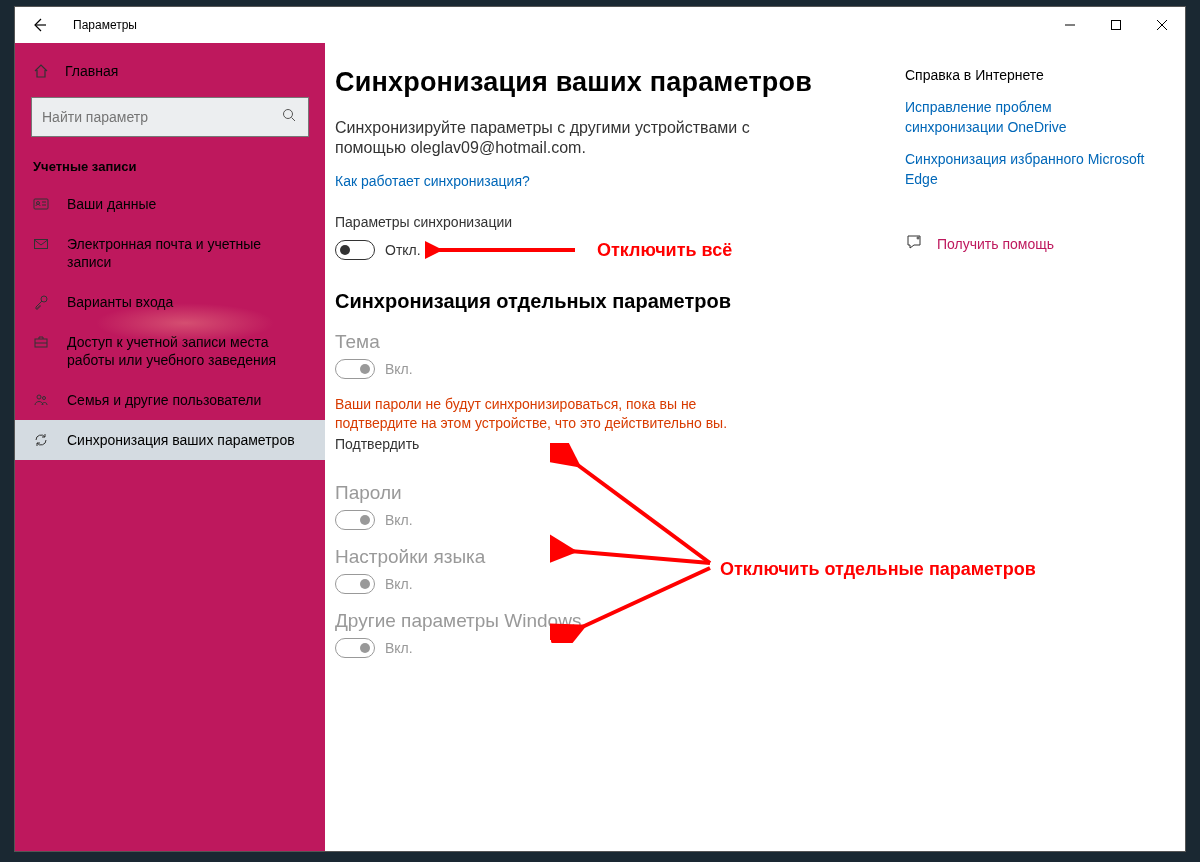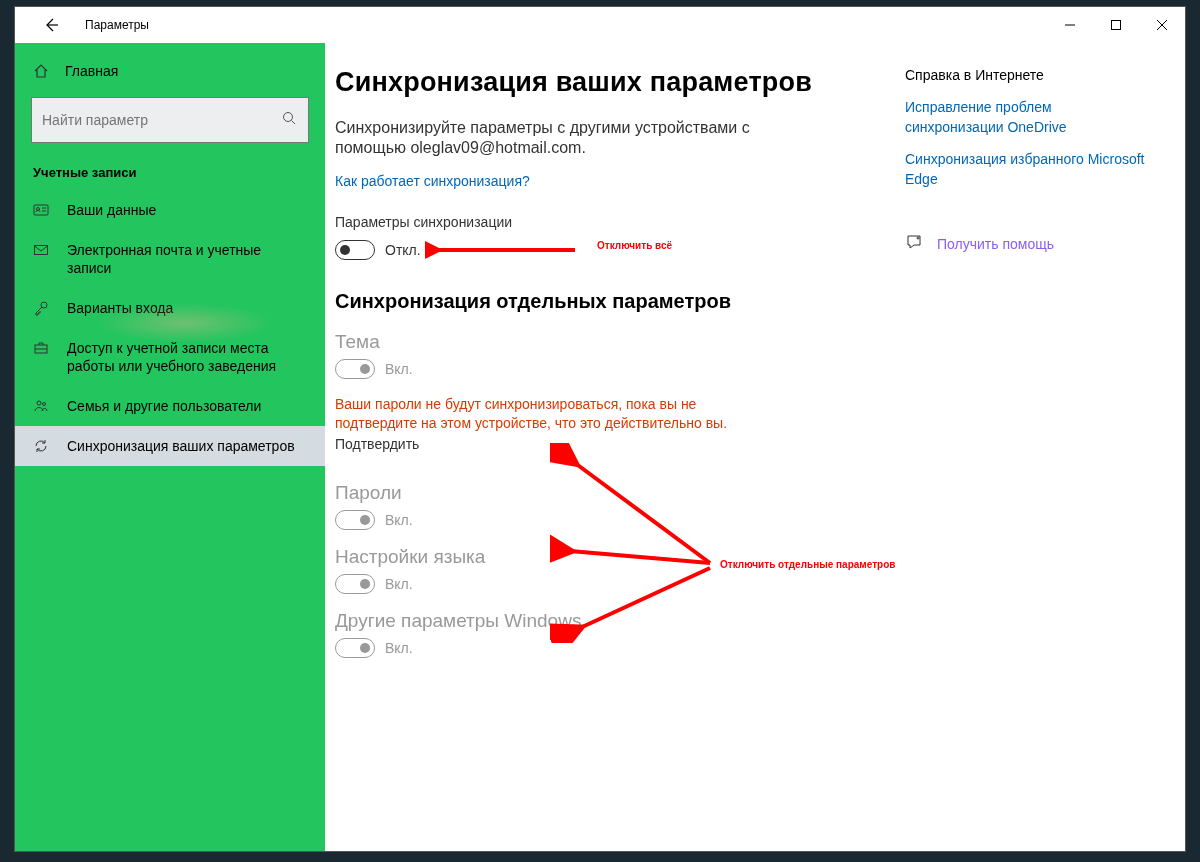--- a/index.html
+++ b/index.html
@@ -1,30 +1,30 @@
 <!DOCTYPE html>
 <html><head>
 <meta charset="utf-8">
 <style>
   * { box-sizing: border-box; margin: 0; padding: 0; font-family: "Segoe UI", Arial, sans-serif; }
   body { background: #1a2832; width: 1200px; height: 862px; overflow: hidden; position: relative; }
   .window { position: absolute; top: 6px; left: 14px; right: 14px; bottom: 10px; background: #fff; border: 1px solid #555; display: flex; flex-direction: column; }
   .titlebar { height: 36px; display: flex; align-items: center; justify-content: flex-end; background: #fff; }
-  .titlebar-left { position: absolute; left: 0; top: 0; height: 36px; display: flex; align-items: center; padding-left: 24px; }
+  .titlebar-left { position: absolute; left: 0; top: 0; height: 36px; display: flex; align-items: center; padding-left: 12px; }
   .back-btn { width: 24px; height: 24px; display: flex; align-items: center; justify-content: center; cursor: pointer; }
   .app-title { margin-left: 22px; font-size: 12px; color: #000; }
   .win-controls { display: flex; }
   .win-btn { width: 46px; height: 32px; display: flex; align-items: center; justify-content: center; cursor: pointer; }
   .content { flex: 1; display: flex; overflow: hidden; }
-  .sidebar { width: 310px; background: #22c55e; padding: 12px 0 0 0; display: flex; flex-direction: column; position: relative; }
+  .sidebar { width: 310px; background: #be185d; padding: 12px 0 0 0; display: flex; flex-direction: column; position: relative; }
   .sidebar::before { content:""; position:absolute; top:260px; left:80px; width:180px; height:40px; background: radial-gradient(ellipse, rgba(255,180,150,0.35), transparent 70%); pointer-events:none; }
   .home-row { display: flex; align-items: center; padding: 8px 18px; cursor: pointer; }
   .home-row span.icon { width: 18px; margin-right: 14px; display: inline-flex; }
   .home-row .label { font-size: 14px; }
-  .search-box { margin: 10px 16px 6px 16px; height: 46px; border: 1px solid #777; background: #eceef0; display: flex; align-items: center; padding: 0 10px; }
+  .search-box { margin: 10px 16px 6px 16px; height: 40px; border: 1px solid #777; background: #eceef0; display: flex; align-items: center; padding: 0 10px; }
   .search-box input { flex: 1; border: none; background: transparent; outline: none; font-size: 14px; color: #555; }
   .search-box .icon { width: 16px; }
   .section-header { font-size: 13px; font-weight: 600; padding: 16px 18px 10px 18px; }
   .nav-item { display: flex; align-items: flex-start; padding: 11px 18px 11px 18px; cursor: pointer; font-size: 14px; line-height: 18px; }
   .nav-item .icon { width: 18px; min-width: 18px; margin-right: 16px; margin-top: 1px; display: inline-flex; }
   .nav-item.active { background: #d4dbe1; }
   .main { flex: 1; padding: 24px 40px 24px 10px; display: flex; position: relative; }
   .main-col { flex: 1; max-width: 600px; }
   .side-col { width: 260px; margin-left: auto; padding-left: 20px; }
   h1 { font-size: 27px; font-weight: 600; color: #000; margin-bottom: 20px; letter-spacing: 0.2px; }
@@ -40,24 +40,24 @@
   .toggle-label.disabled { color: #999; }
   h2 { font-size: 20px; font-weight: 600; margin-top: 30px; margin-bottom: 18px; }
   .item-label { font-size: 19px; color: #999; margin-bottom: 6px; }
   .item-block { margin-bottom: 16px; }
   .warn { color: #d83b01; font-size: 14px; line-height: 19px; max-width: 420px; margin-bottom: 2px; }
   .confirm { font-size: 14px; color: #333; margin-bottom: 30px; display: inline-block; cursor: pointer; }
   .side-head { font-size: 14px; font-weight: 400; margin-bottom: 14px; }
   .side-link { color: #0067b8; font-size: 14px; line-height: 20px; margin-bottom: 12px; cursor: pointer; }
   .help-row { display: flex; align-items: center; margin-top: 44px; cursor: pointer; }
   .help-row .icon { width: 20px; margin-right: 12px; }
-  .help-row .t { color: #8b5cf6; font-size: 14px; }
+  .help-row .t { color: #be185d; font-size: 14px; }
   
   .anno { position: absolute; pointer-events: none; }
-  .anno-text { position: absolute; color: #f00; font-weight: 700; font-size: 10px; pointer-events: none; font-family: Arial, sans-serif; }
+  .anno-text { position: absolute; color: #f00; font-weight: 700; font-size: 18px; pointer-events: none; font-family: Arial, sans-serif; }
 </style>
 </head>
 <body>
 
 <div class="window">
   <div class="titlebar">
     <div class="titlebar-left">
       <div class="back-btn">
         <svg width="16" height="16" viewBox="0 0 16 16">
             <path d="M10 2 L4 8 L10 14" stroke="#000" stroke-width="1.2" fill="none"></path>

